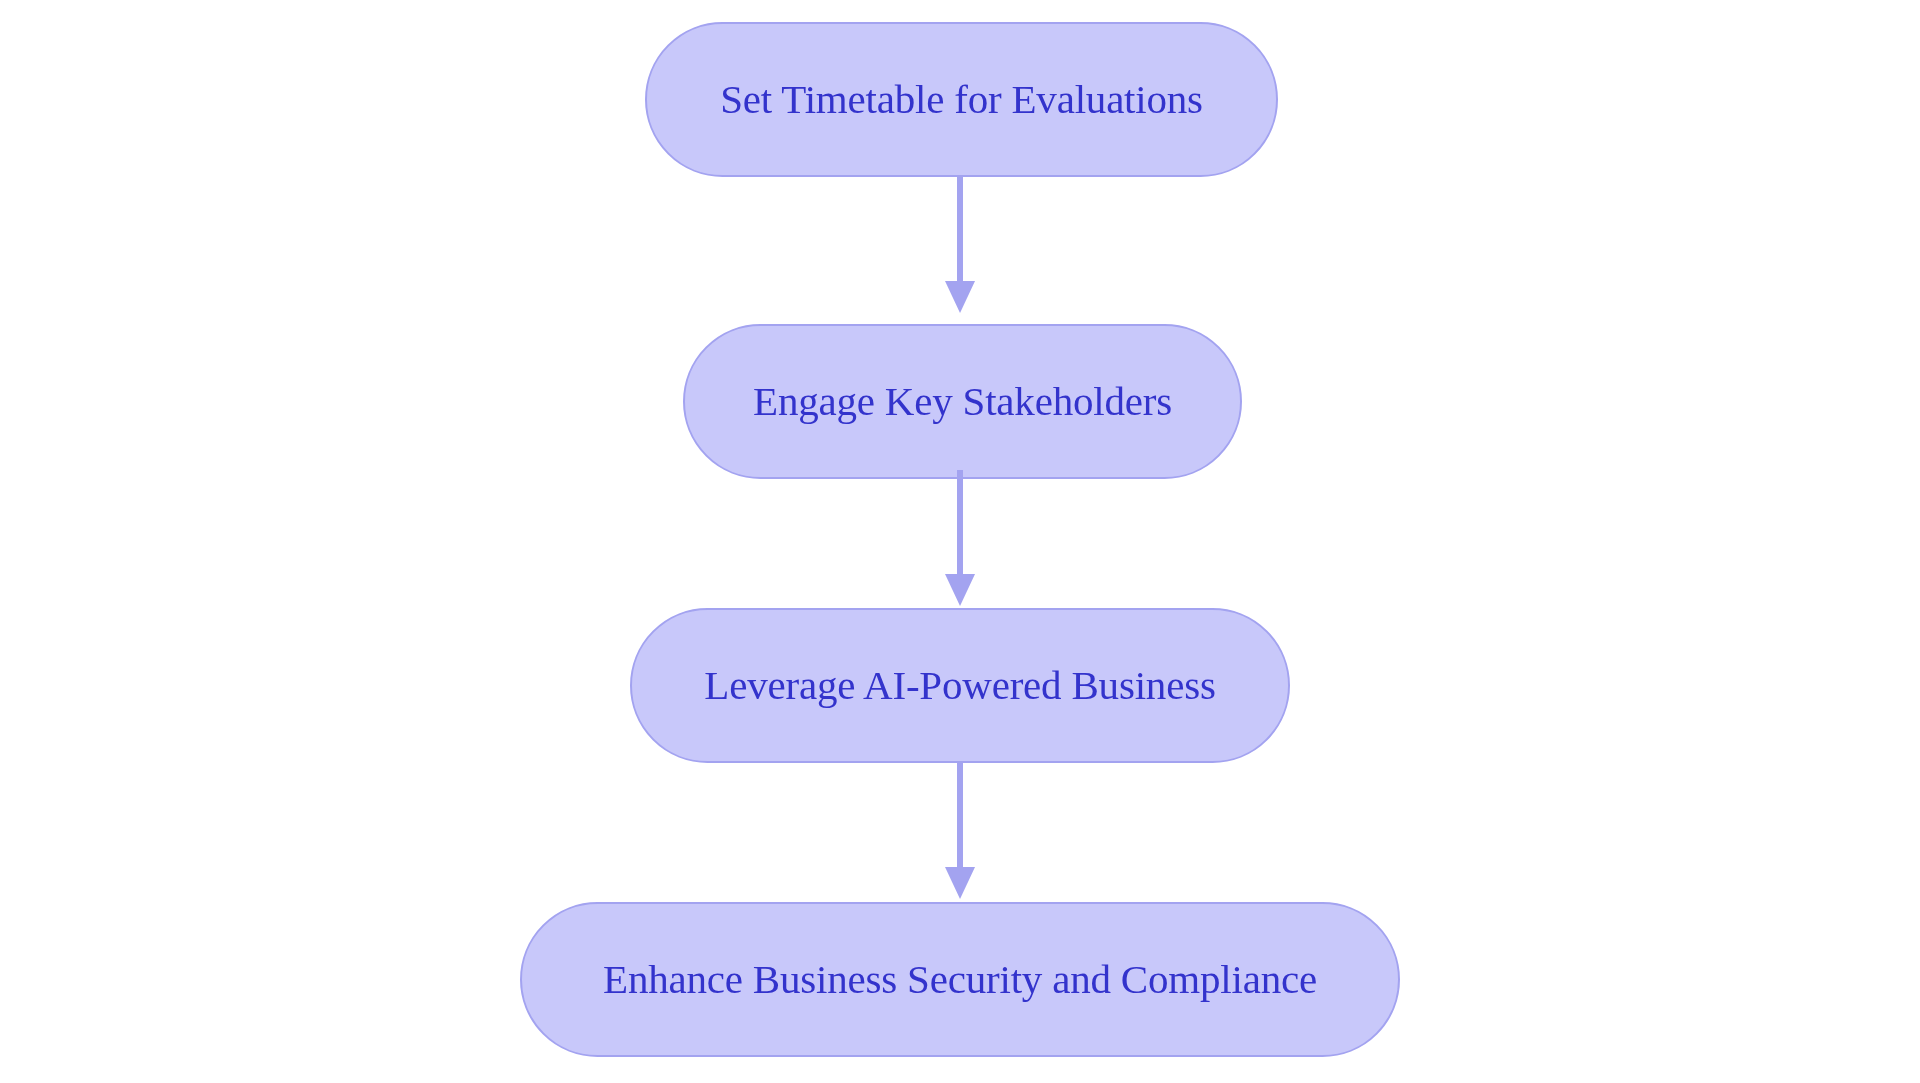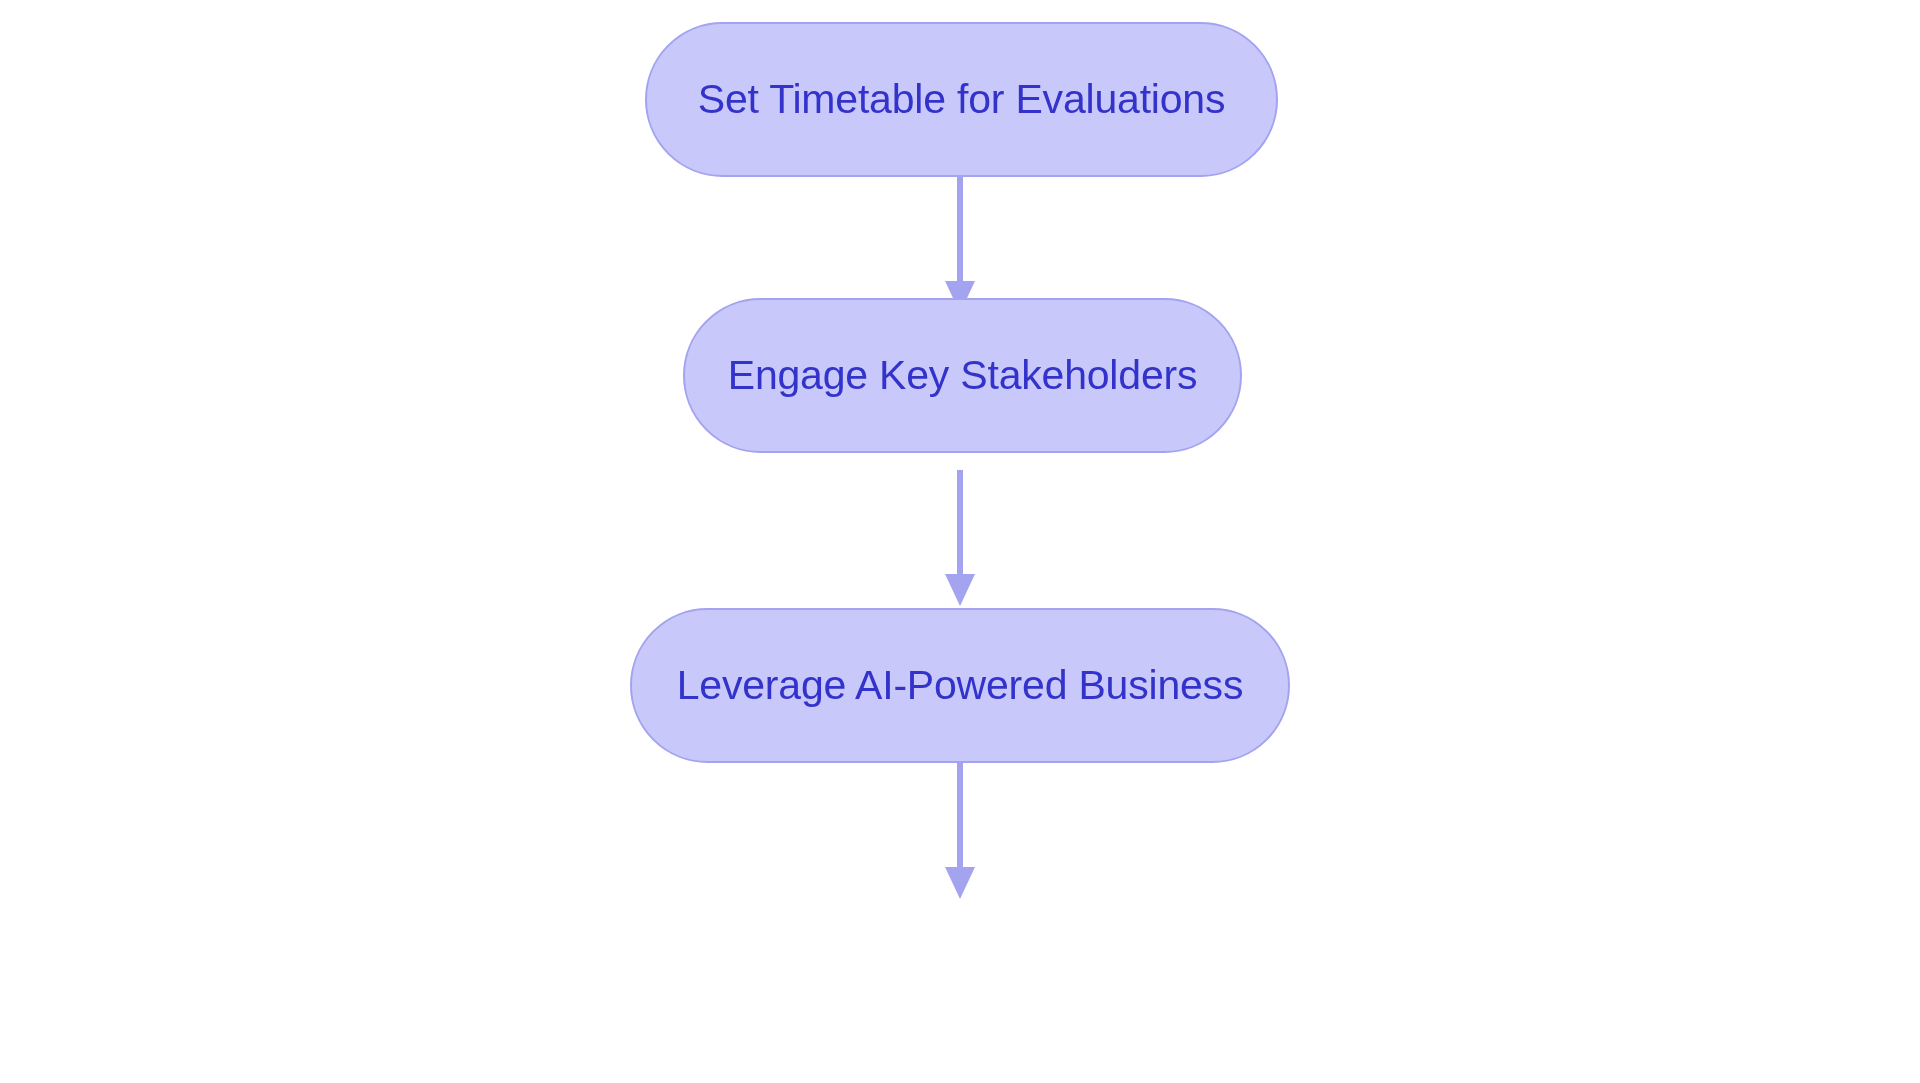--- a/index.html
+++ b/index.html
@@ -28,33 +28,33 @@
     display: flex;
     align-items: center;
     justify-content: center;
     background: #c8c8fa;
     border: 2px solid #a3a3f0;
     border-radius: 999px;
     height: 155px;
   }
 
   .flow-node-label {
-    font-family: Liberation Sans, sans-serif;
+    font-family: Liberation Serif, serif;
     font-size: 41px;
     line-height: 1;
     font-weight: 400;
     color: #3333cc;
     letter-spacing: -0.2px;
     white-space: nowrap;
     user-select: none;
   }
 
   
   #node-0 { left: 645px; top: 22px;  width: 633px; }
-  #node-1 { left: 683px; top: 298px; width: 559px; }
+  #node-1 { left: 683px; top: 324px; width: 559px; }
   #node-2 { left: 630px; top: 608px; width: 660px; }
   #node-3 { left: 520px; top: 902px; width: 880px; }
 
   .flow-edge {
     position: absolute;
     left: 944px;
     width: 32px;
     height: 138px;
     overflow: visible;
   }
@@ -95,14 +95,17 @@
     <span class="flow-node-label">Leverage AI-Powered Business</span>
   </div>
 
   <div class="flow-edge" id="edge-2">
     <svg viewBox="0 0 32 138" xmlns="http://www.w3.org/2000/svg" aria-hidden="true">
       <line x1="16" y1="0" x2="16" y2="104" stroke="#a3a3f0" stroke-width="6"></line>
       <polygon points="1,104 31,104 16,136" fill="#a3a3f0"></polygon>
     </svg>
   </div>
 
+  <div class="flow-node" id="node-3">
+    <span class="flow-node-label">Enhance Business Security and Compliance</span>
+  </div>
 
 </div>
 
 </body></html>

